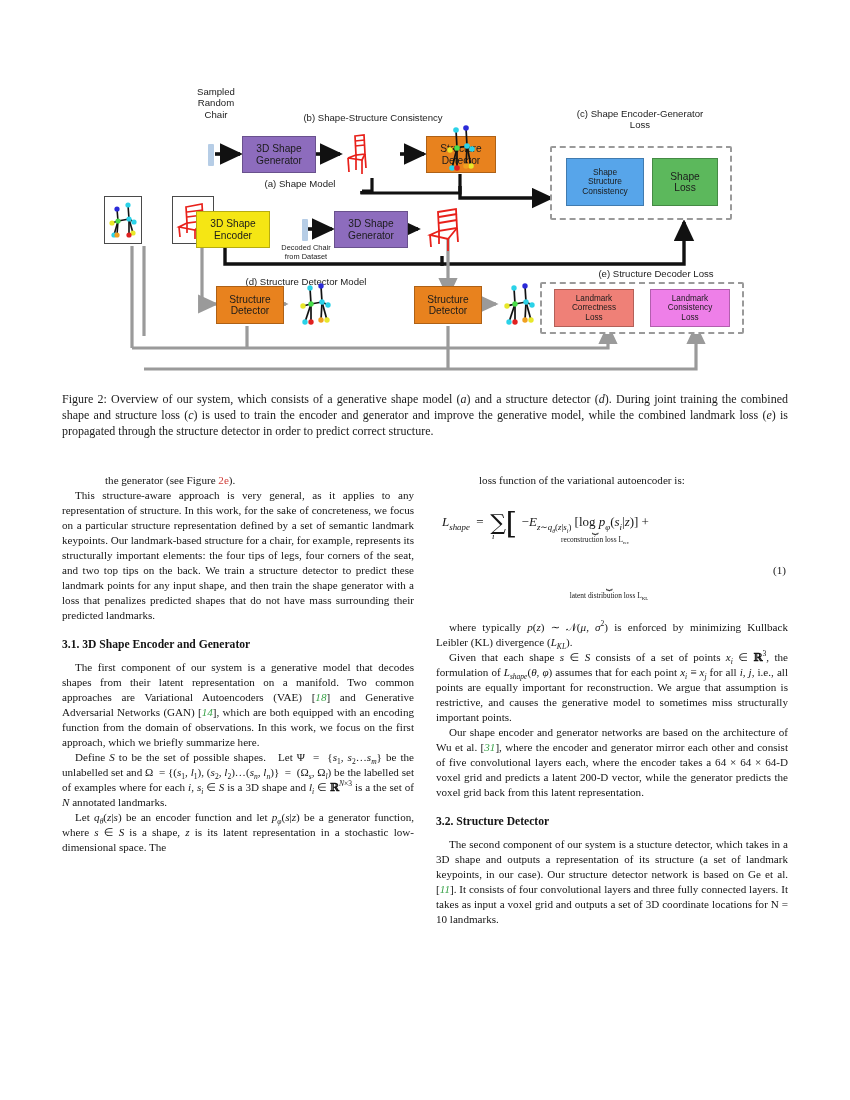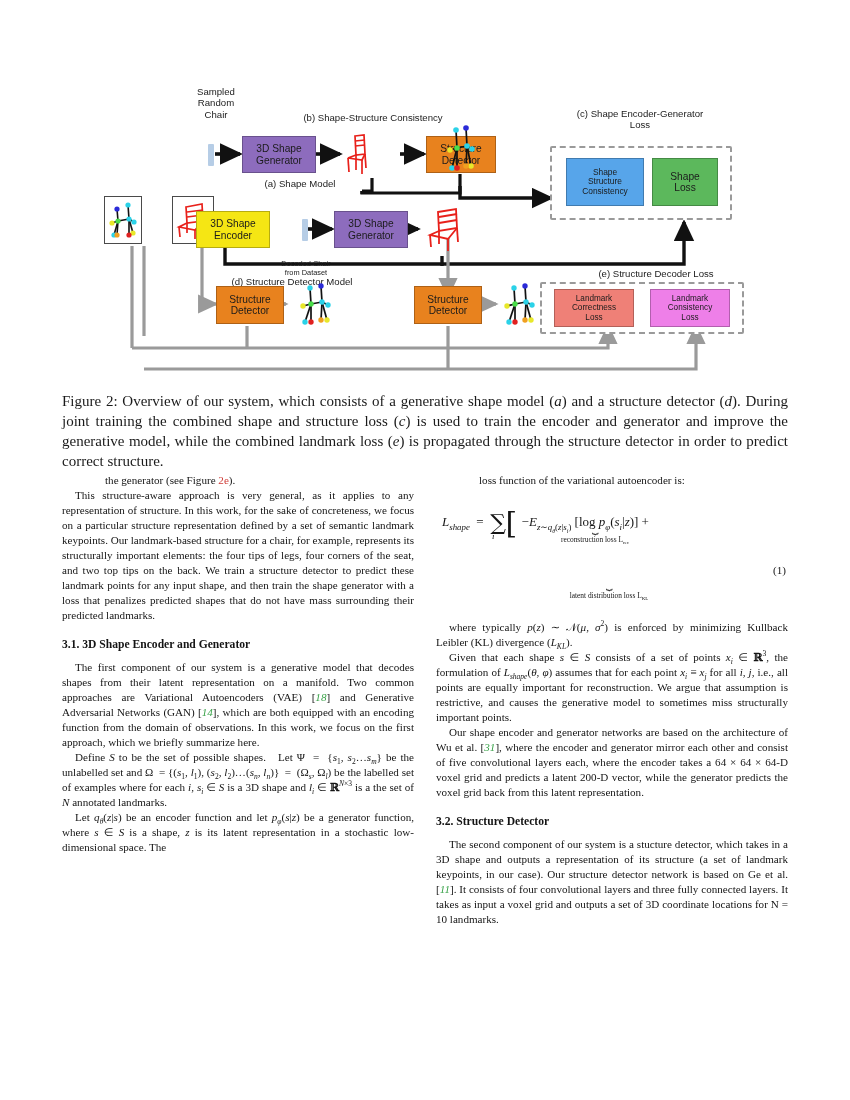--- a/index.html
+++ b/index.html
@@ -51,21 +51,20 @@
     white-space: pre-line;
   }
   .fig-sublabel {
     position: absolute;
     font-family: "Liberation Sans", sans-serif;
     font-size: 7.4px;
     color: #1b1b1b;
     text-align: center;
     line-height: 1.2;
     white-space: pre-line;
-    margin-top: 16px;
   }
   .dashgroup {
     position: absolute;
     box-sizing: border-box;
     border: 2.5px dashed #9a9a9a;
     border-radius: 2px;
     background: #ffffff;
   }
   .thumb {
     position: absolute;
@@ -77,21 +76,21 @@
     position: absolute;
     background: #b6cde6;
     border-radius: 1px;
   }
 
   
   .caption {
     position: absolute;
     left: 62px; top: 391px; width: 726px;
     font-family: "Liberation Serif", serif;
-    font-size: 15px;
+    font-size: 12px;
     line-height: 1.335;
     text-align: justify;
     text-justify: inter-word;
     color: #1a1a1a;
   }
 
   
   .col {
     position: absolute;
     width: 352px;
@@ -323,21 +322,21 @@
           <path d="M15,13 L33,10"></path>
           <path d="M15,19 L33,16"></path>
         <path d="M15,27 L6,31 L24,35 L33,24"></path>
         <path d="M6,31 L7,43"></path>
           <path d="M24,35 L24,47"></path>
           <path d="M33,24 L34,38"></path>
           <path d="M15,27 L15,40"></path>
       </g>
     </svg>
 
-    <div class="fig-label" style="left:134px; top:190px; width:192px;">(d) Structure Detector Model</div>
+    <div class="fig-label" style="left:148px; top:190px; width:192px;">(d) Structure Detector Model</div>
 
     <div class="node orange" style="left:154px; top:200px; width:68px; height:38px; font-size:10.2px;">
       <span style="white-space:pre-line;">Structure
 Detector</span>
     </div>
 
     <svg style="position:absolute; left:232px; top:196px;" width="42" height="50" viewBox="0 0 42 50">
       <g stroke="#111" stroke-width="1.7" fill="none">
         <path d="M16,6 L17,22 L17,40"></path>
           <path d="M27,4 L28,20 L27,38"></path>

